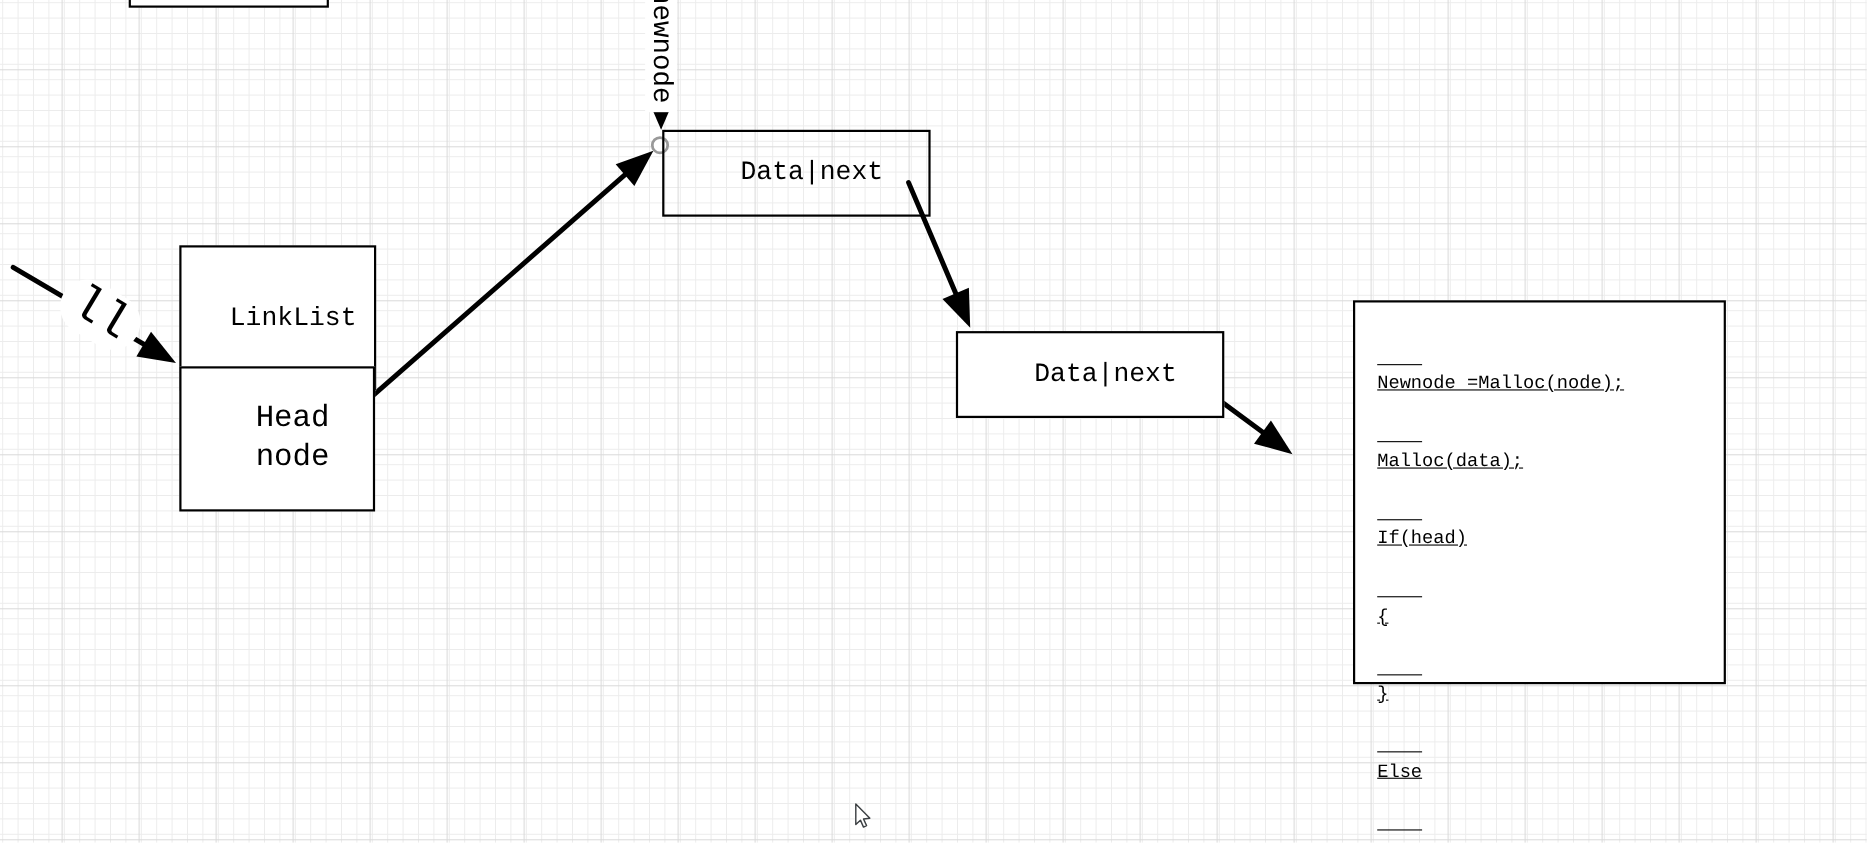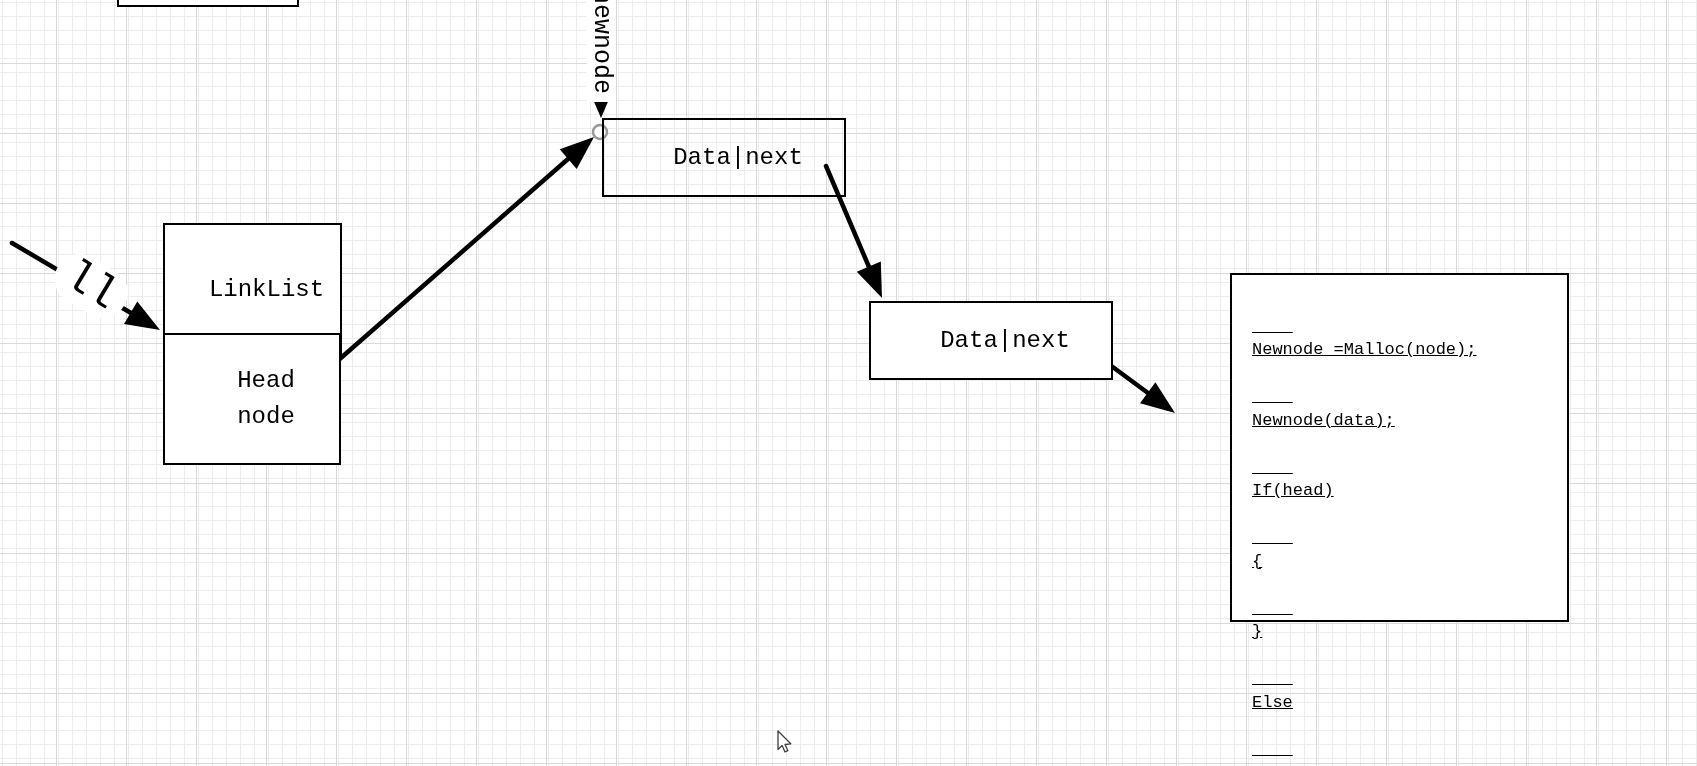--- a/index.html
+++ b/index.html
@@ -36,21 +36,21 @@
     border: 2px solid #000000;
     background: #ffffff;
     display: flex;
     align-items: center;
     justify-content: center;
     text-align: center;
     padding-left: 28px;
   }
   .node--offscreen { left: 117px; top: -40px; width: 182px; height: 47px; }
   .node--linklist  { left: 163px; top: 183px; width: 179px; height: 132px; font-size: 24px; margin-top: 40px; }
-  .node--head      { left: 163px; top: 333px; width: 178px; height: 132px; font-size: 24px;
+  .node--head      { left: 163px; top: 333px; width: 178px; height: 132px; font-size: 28px;
                      flex-direction: column; line-height: 36px; }
   .node--data1     { left: 602px; top: 118px; width: 244px; height: 79px; font-size: 24px; background: transparent; }
   .node--data2     { left: 869px; top: 301px; width: 244px; height: 79px; font-size: 24px; }
   .node--code      { left: 1230px; top: 273px; width: 339px; height: 349px;
                      display: block; text-align: left;
                      padding: 16px 6px 0 20px; font-size: 17px; line-height: 23.5px;
                      white-space: pre; text-decoration: underline; }
   .edge-label-ll {
     position: absolute;
     left: 91px;
@@ -134,21 +134,21 @@
   <div class="node node--data1">
     <span>Data|next</span>
   </div>
 
   <div class="node node--data2">
     <span>Data|next</span>
   </div>
 
   <div class="node node--code">
     <div>Newnode =Malloc(node);</div>
-    <div>Newnode(data);</div>
+    <div>Malloc(data);</div>
     <div>If(head)</div>
     <div>{</div>
     <div>}</div>
     <div>Else</div>
     
     
     
     
     
   </div>

